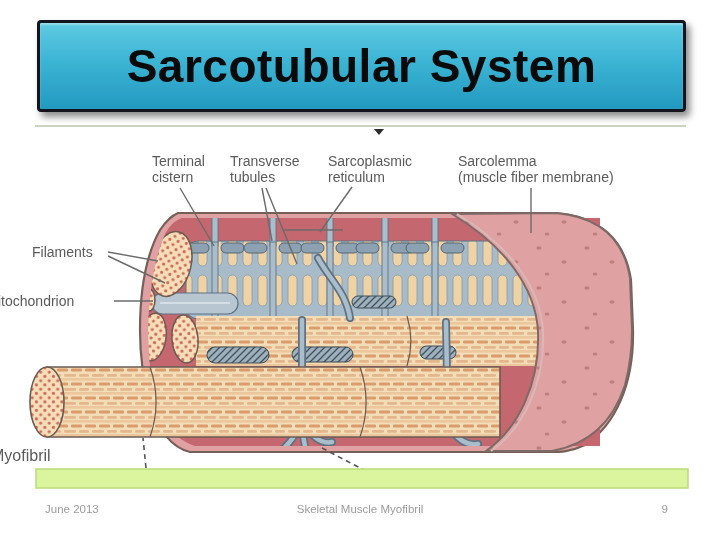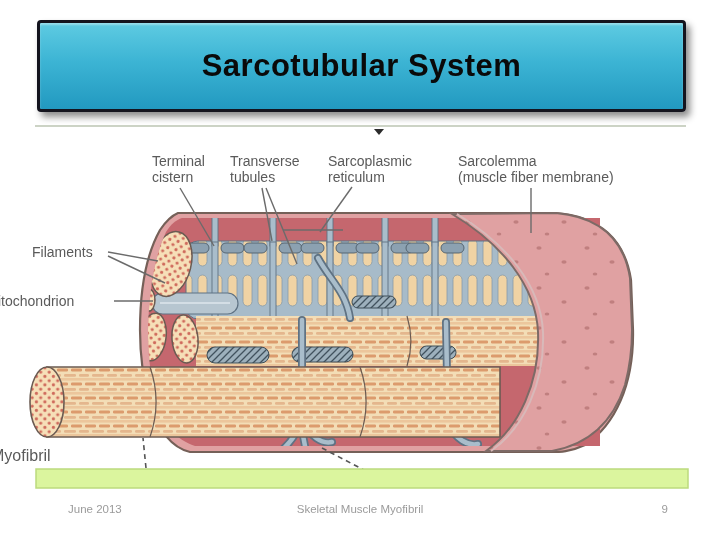--- a/index.html
+++ b/index.html
@@ -9,41 +9,41 @@
   }
   
   .banner{
     position:absolute;left:37px;top:20px;width:643px;height:86px;
     background:linear-gradient(to bottom,#5ecbe2 0%,#3cb4d4 45%,#2299c0 100%);
     border:3px solid #14141e;border-radius:4px;
     box-shadow:4px 5px 7px rgba(0,0,0,.45), inset 0 2px 2px rgba(255,255,255,.35);
     display:flex;align-items:center;justify-content:center;
   }
   .banner h1{
-    margin:5px;font-size:31px;font-weight:bold;color:#0a0a0a;
+    margin:5px;font-size:46px;font-weight:bold;color:#0a0a0a;
     letter-spacing:.5px;font-family:"Liberation Sans",sans-serif;
   }
   
   .divider{
     position:absolute;left:35px;top:125px;width:651px;height:2px;
     background:#ccd3c5;
   }
   .pointer{
     position:absolute;left:374px;top:129px;width:0;height:0;
     border-left:5px solid transparent;border-right:5px solid transparent;
     border-top:6px solid #2b2b2b;
   }
   
   svg.diagram{position:absolute;left:0;top:0;}
   svg text{font-family:"Liberation Sans",sans-serif;}
   .lbl{font-size:14px;fill:#5a5a5a;}
   .leader{stroke:#6b6b6b;stroke-width:1.4;fill:none;}
   
   .footer{position:absolute;top:503px;width:100%;font-size:11.5px;color:#9b9b9b;}
-  .footer .date{position:absolute;left:45px;margin-left:23px;}
+  .footer .date{position:absolute;left:45px;}
   .footer .center{position:absolute;left:0;width:100%;text-align:center;}
   .footer .page{position:absolute;right:52px;}
 </style>
 </head>
 <body>
 
 <div class="banner">
   <h1>Sarcotubular System</h1>
 </div>
 

